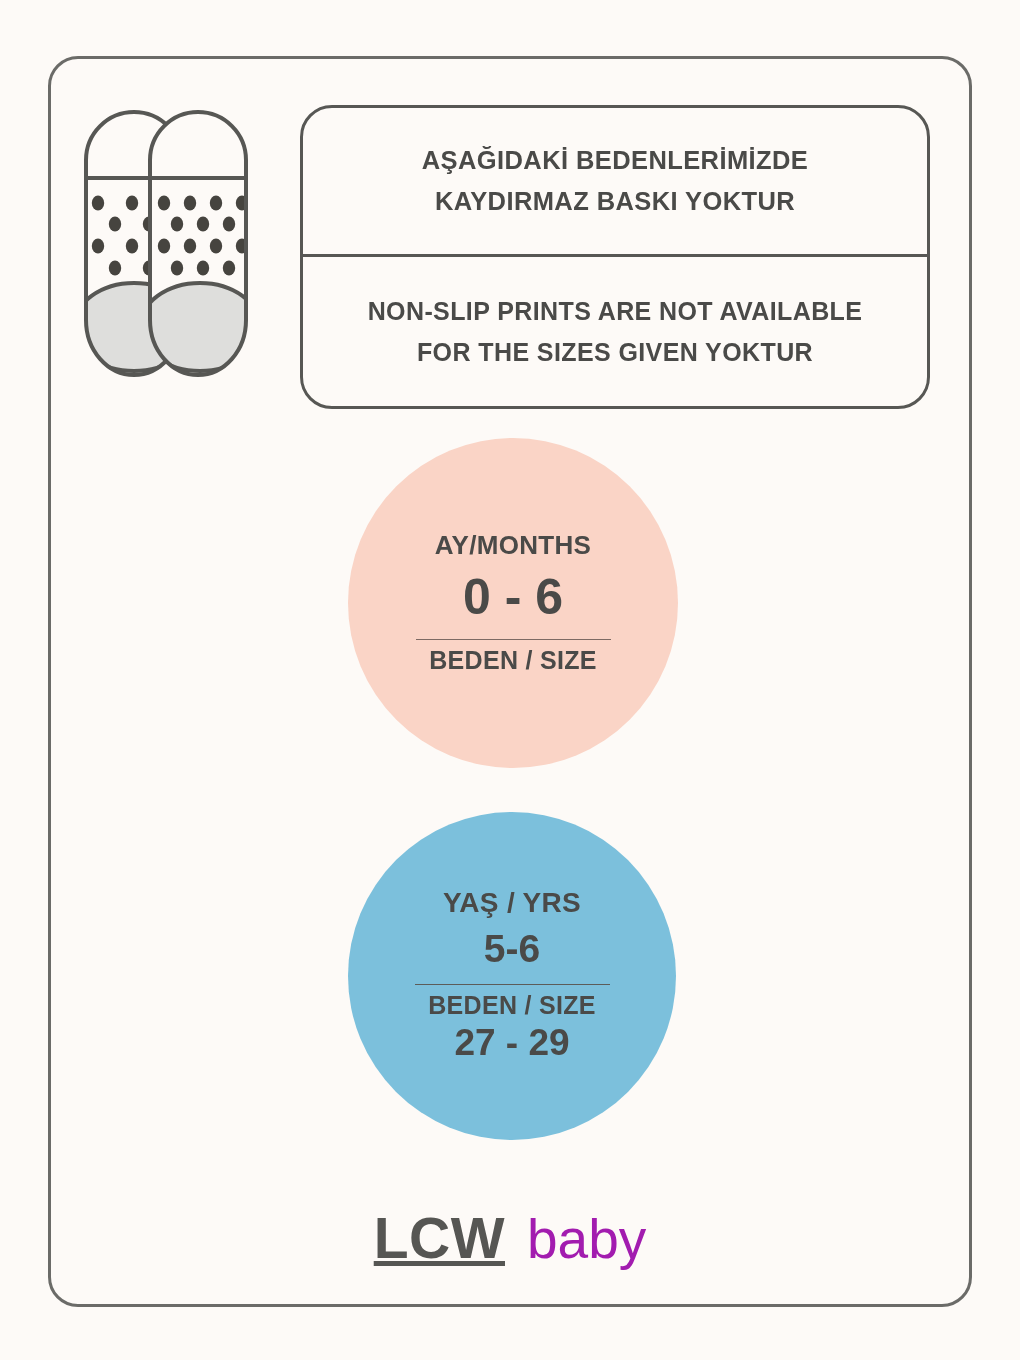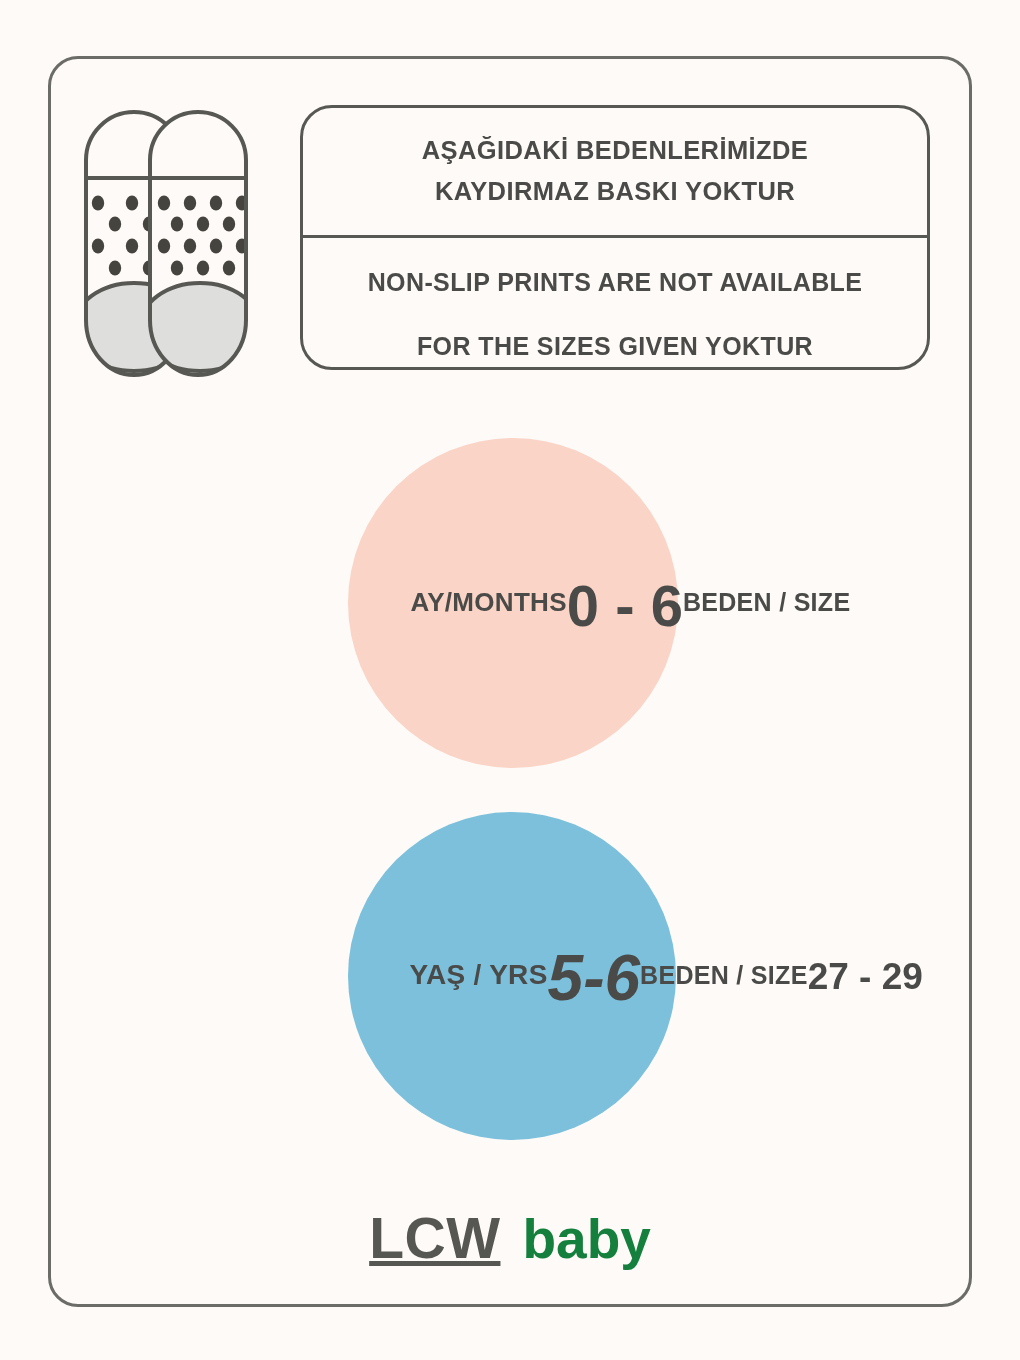--- a/index.html
+++ b/index.html
@@ -38,21 +38,21 @@
     height: 275px;
   }
   .sock-illustration svg { display: block; }
 
   
   .notice-box {
     position: absolute;
     left: 300px;
     top: 105px;
     width: 630px;
-    height: 265px;
+    height: 304px;
     border: 3px solid #575754;
     border-radius: 32px;
     box-sizing: border-box;
     background: transparent;
     display: flex;
     flex-direction: column;
     justify-content: flex-end;
   }
   .notice-row {
     flex: 1 1 50%;
@@ -66,21 +66,21 @@
   .notice-row.top { border-bottom: 3px solid #575754; }
   .notice-line {
     font-size: 25.5px;
     font-weight: bold;
     letter-spacing: 0.4px;
     color: #4A4A48;
     line-height: 1.62;
     white-space: nowrap;
     text-align: center;
   }
-  .notice-row.bottom .notice-line { font-size: 25px; margin-top: 24px; }
+  .notice-row.bottom .notice-line { font-size: 25px; }
 
   
   .circle {
     position: absolute;
     border-radius: 50%;
     display: flex;
     flex-direction: column;
     align-items: center;
     justify-content: center;
     box-sizing: border-box;
@@ -95,21 +95,21 @@
   .circle-blue {
     left: 348px;
     top: 812px;
     width: 328px;
     height: 328px;
     background: #7CC0DC;
     align-items: center;
   }
   .circle-inner {
     display: flex;
-    flex-direction: row;
+    flex-direction: column;
     align-items: center;
     width: 205px;
   }
   .c-label {
     font-size: 26px;
     font-weight: bold;
     letter-spacing: 0.3px;
     line-height: 1.1;
     color: #4A4A48;
     white-space: nowrap;
@@ -124,26 +124,26 @@
   .c-divider {
     width: 195px;
     height: 0;
     border-top: 1.5px solid #7D6A63;
     margin: 12px 0 7px 0;
   }
   .circle-blue .c-divider { border-top-color: #5C5C59; }
 
   .circle-pink .c-label { font-size: 26px; }
   .circle-pink .pink-months { margin-bottom: 2px; }
-  .circle-pink .pink-range { font-size: 58px; margin-top: 6px; }
+  .circle-pink .pink-range { font-size: 50px; margin-top: 6px; }
   .circle-pink .pink-size-label { font-size: 25px; }
   .circle-pink .pink-size-value { font-size: 41px; margin-top: 2px; }
 
   .circle-blue .blue-yrs { font-size: 28px; margin-bottom: 2px; }
-  .circle-blue .blue-range { font-size: 64px; margin-top: 6px; font-style: italic; }
+  .circle-blue .blue-range { font-size: 39px; margin-top: 6px; }
   .circle-blue .blue-size-label { font-size: 25px; }
   .circle-blue .blue-size-value { font-size: 37px; margin-top: 1px; }
 
   
   .brand {
     position: absolute;
     left: 0;
     top: 1205px;
     width: 1020px;
     text-align: center;
@@ -151,23 +151,23 @@
   }
   .brand-main {
     font-size: 57px;
     font-weight: bold;
     letter-spacing: 0.5px;
     color: #565653;
     text-decoration: underline;
   }
   .brand-sub {
     font-size: 55px;
-    font-weight: bold;
+    font-weight: normal;
     letter-spacing: 0px;
-    color: #15803d;
+    color: #a21caf;
     margin-left: 22px;
   }
 </style>
 </head>
 <body>
 
 <div class="card-frame"></div>
 
 <div class="sock-illustration">
   <svg width="205" height="275" viewBox="0 0 205 275" xmlns="http://www.w3.org/2000/svg">

